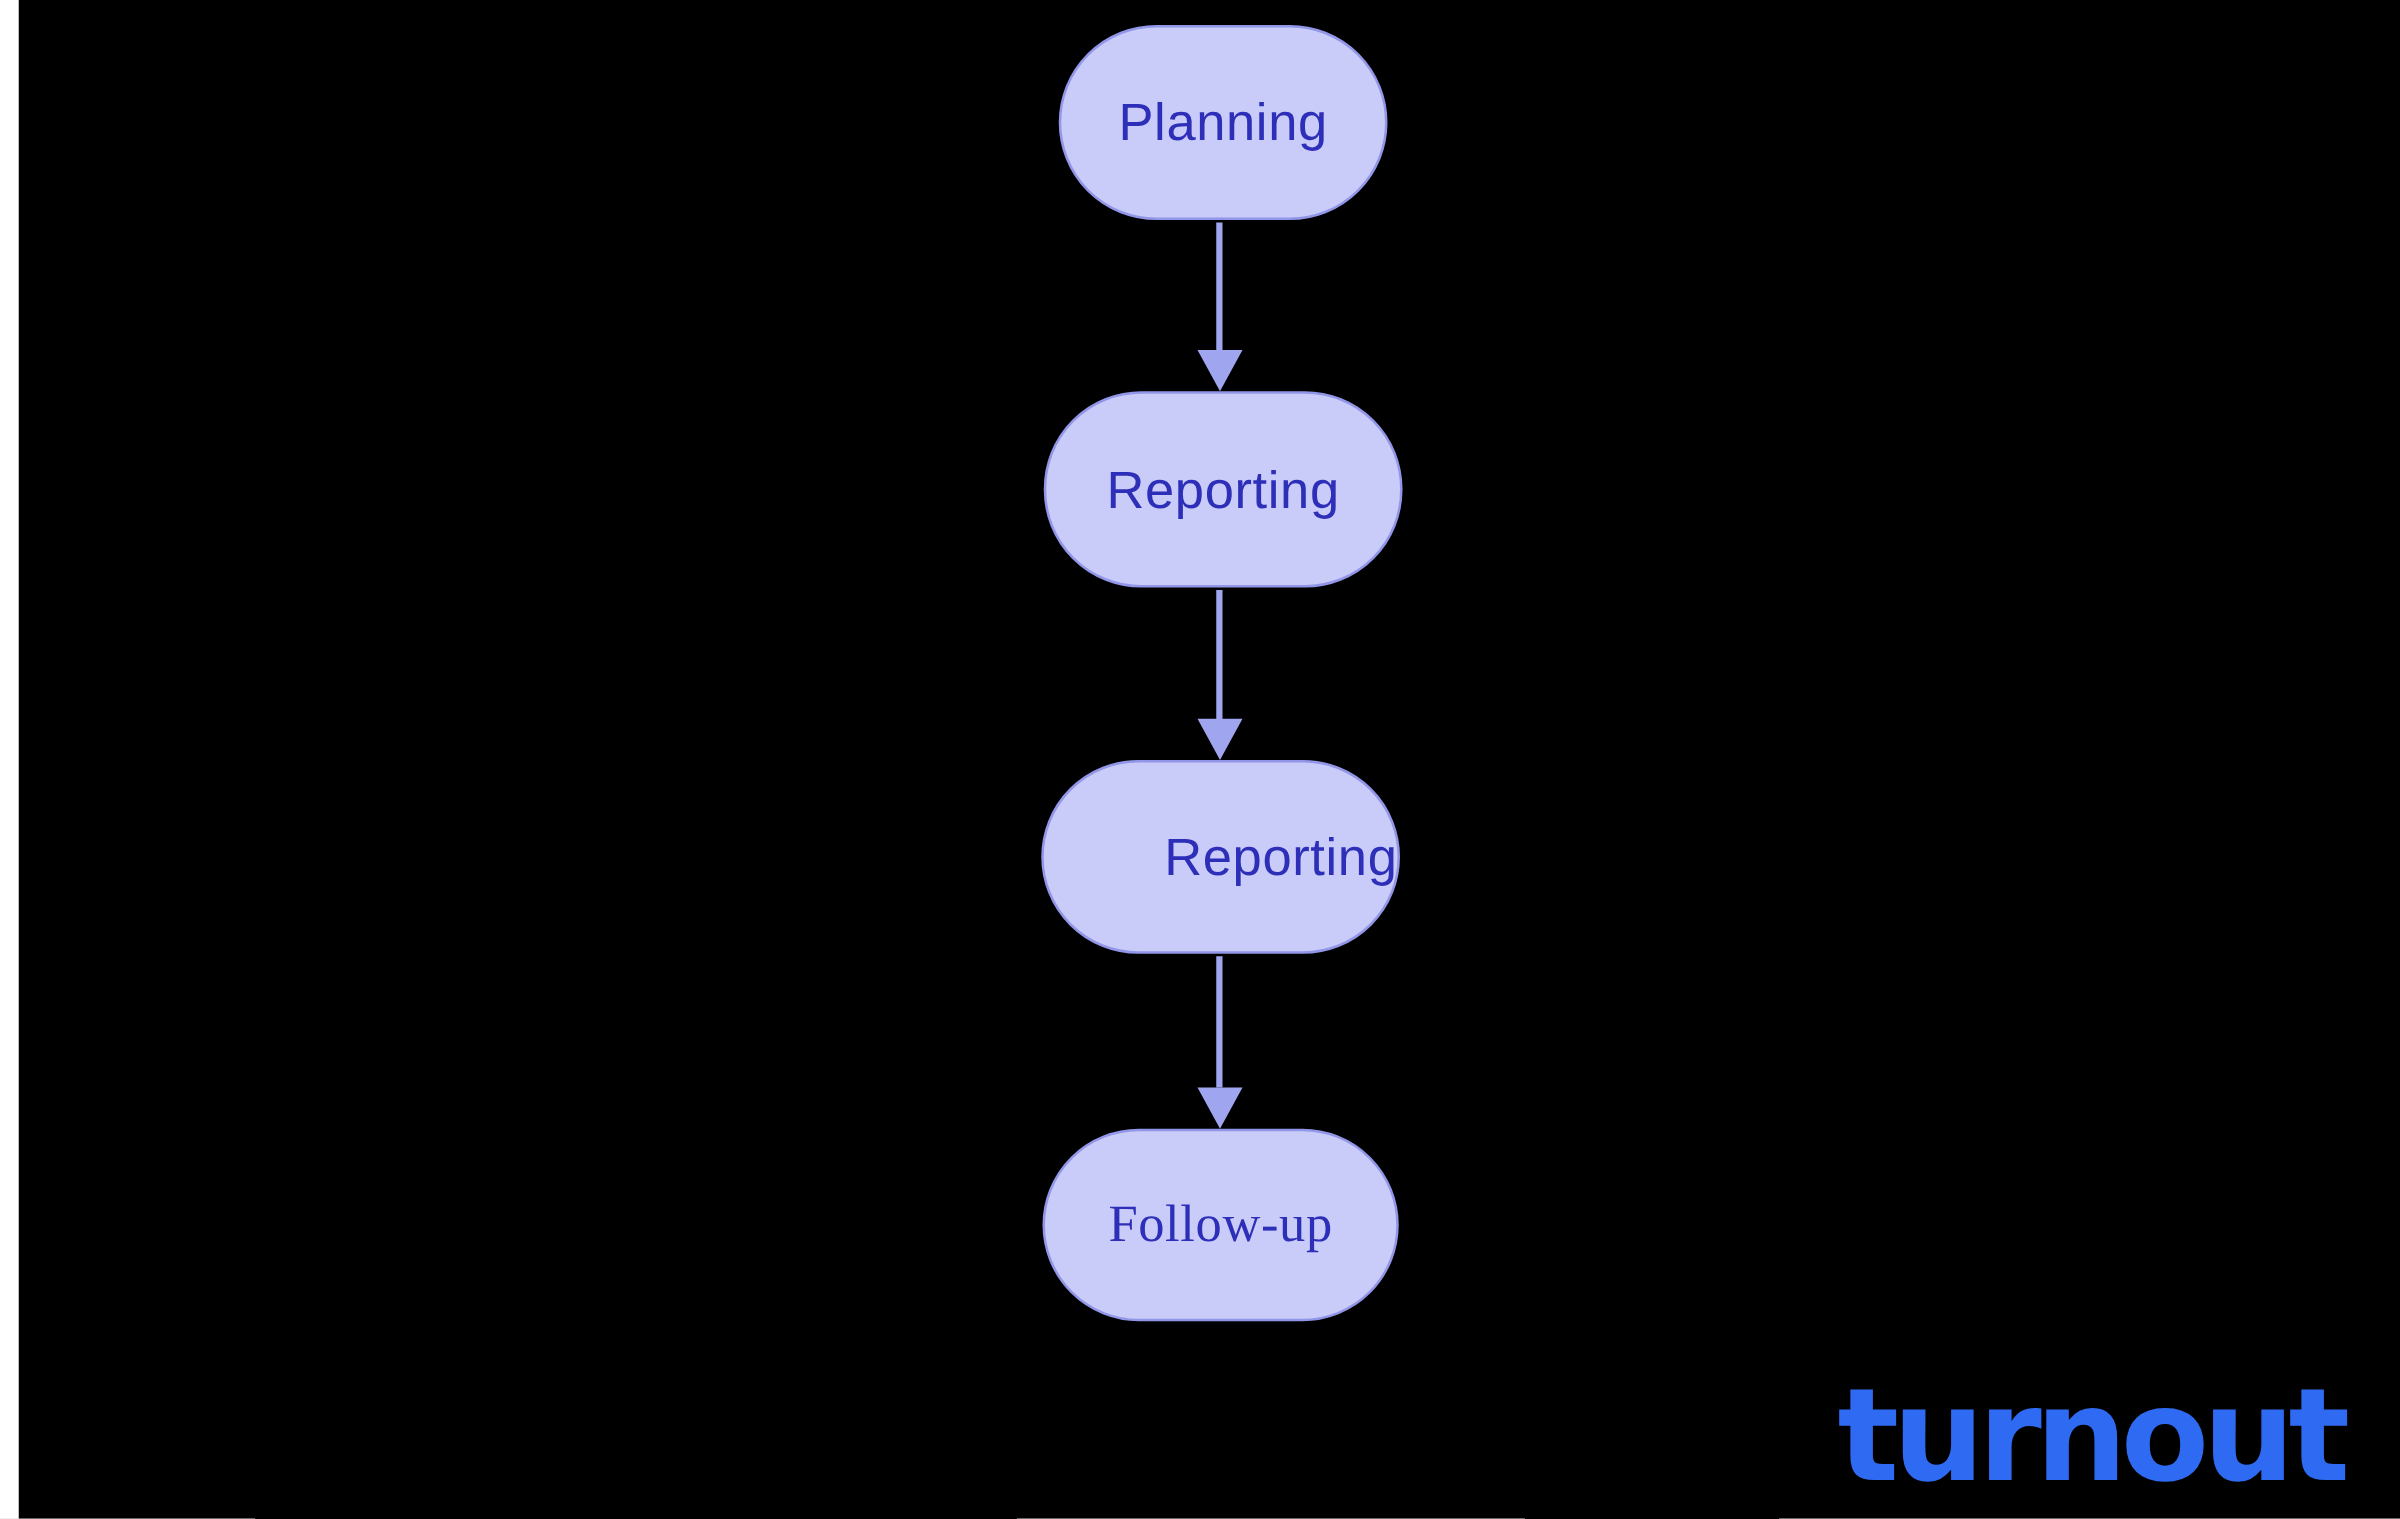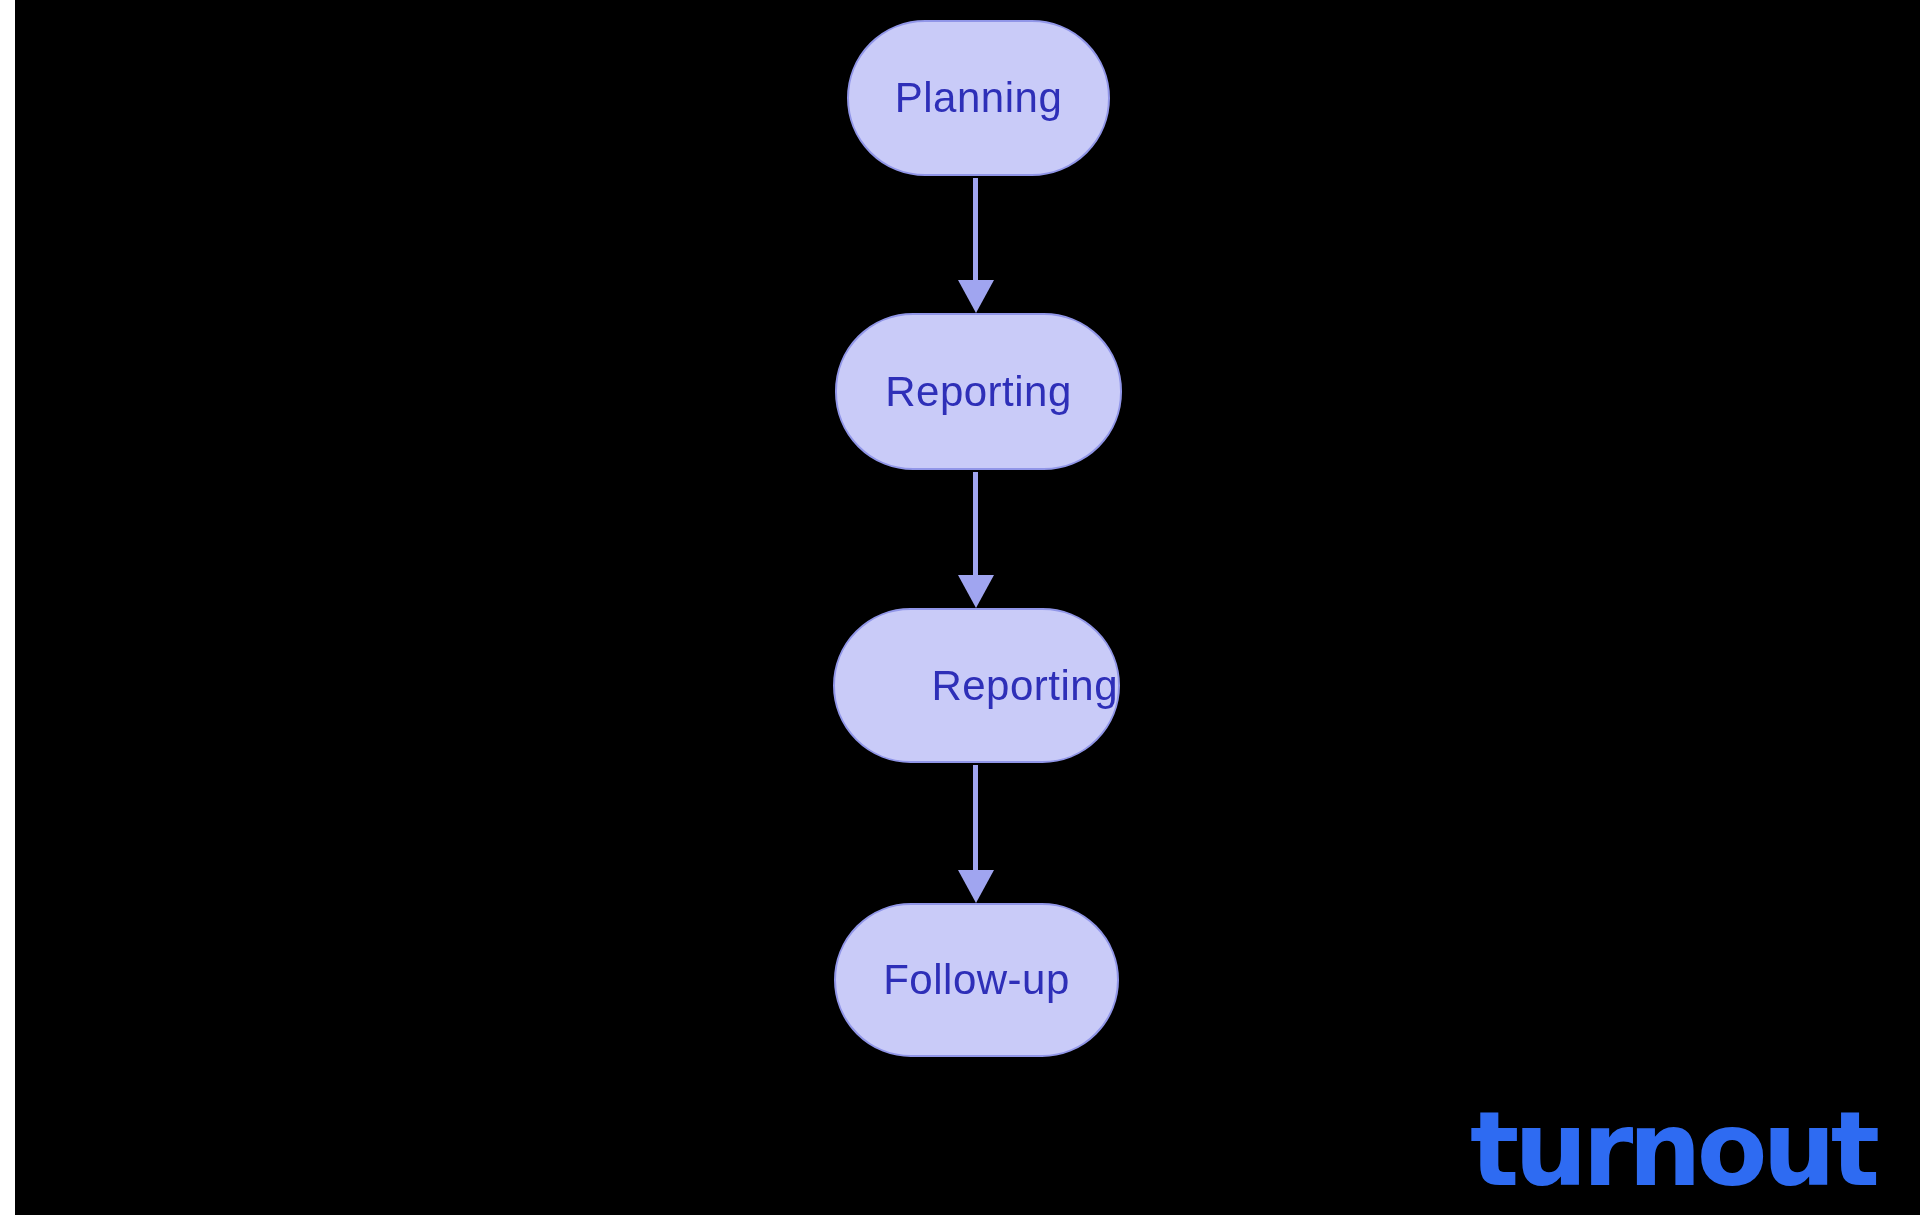--- a/index.html
+++ b/index.html
@@ -25,21 +25,21 @@
     border-radius: 78px;
     color: var(--node-text, #2e2fb8);
     font-size: 42px;
     font-weight: 400;
     letter-spacing: 0.5px;
     text-align: center;
   }
   .node-planning  { left: 832px; top: 20px;  width: 263px; height: 156px; }
   .node-fieldwork { left: 820px; top: 313px; width: 287px; height: 157px; }
   .node-reporting { left: 818px; top: 608px; width: 287px; height: 155px; justify-content: flex-end; }
-  .node-followup  { left: 819px; top: 903px; width: 285px; height: 154px; }
+  .node-followup  { left: 819px; top: 903px; width: 285px; height: 154px; font-family: Liberation Serif, serif; }
 
   .edge { position: absolute; }
   .edge-line {
     position: absolute;
     left: 958px;
     width: 5px;
     background: var(--arrow, #a0a5f0);
   }
   .edge-head {
     position: absolute;

